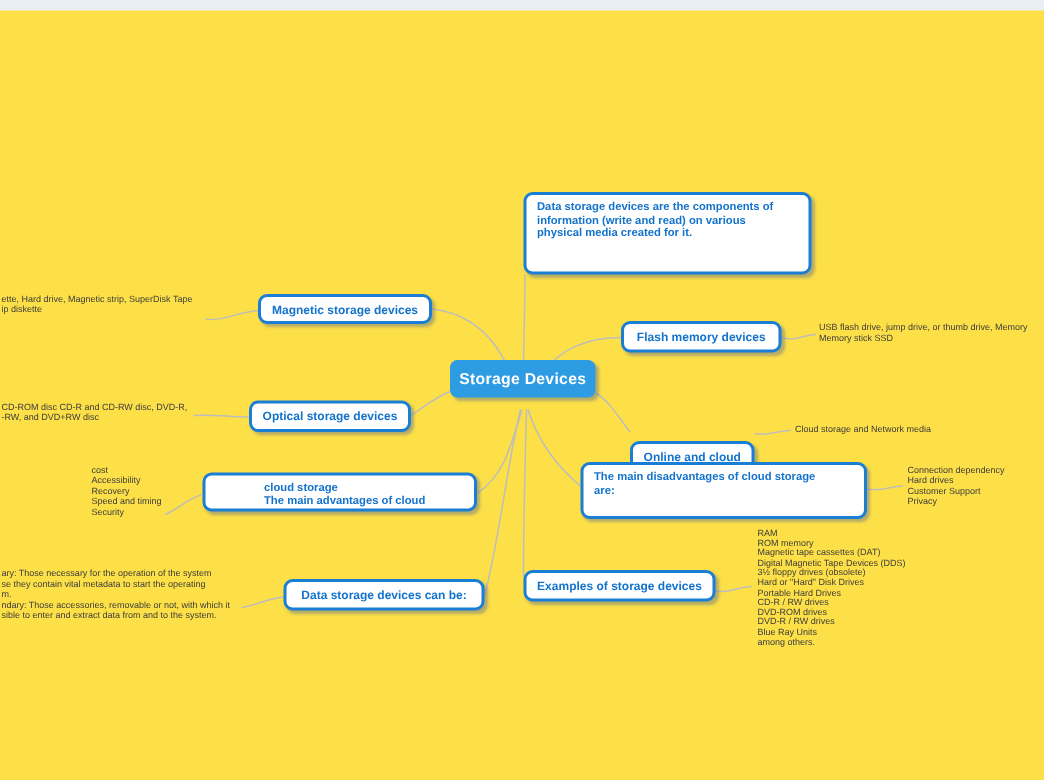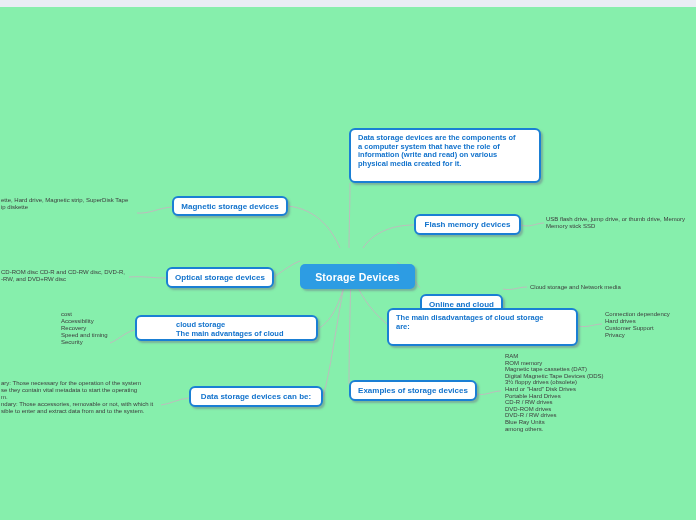--- a/index.html
+++ b/index.html
@@ -1,18 +1,18 @@
 <!DOCTYPE html>
 <html><head>
 <meta charset="utf-8">
 <style>
   html,body { margin:0; padding:0; background:#f7f9fc; }
   .stage {
     position:relative; width:696px; height:520px; overflow:hidden;
-    background:#86efac; font-family:"Liberation Sans", sans-serif;
+    background:#fde047; font-family:"Liberation Sans", sans-serif;
   }
   .topstrip { position:absolute; left:0; top:0; width:696px; height:7px; background:#e9edf4; }
   svg.wires { position:absolute; left:0; top:0; z-index:0; }
   svg.wires path { fill:none; stroke:#bdbdbd; stroke-width:1; }
 
   .node {
     position:absolute; z-index:2; box-sizing:border-box;
     background:#ffffff; border:2px solid #1a7fd4; border-radius:6px;
     color:#1373cc; font-weight:bold; font-size:8px;
     display:flex; align-items:center; justify-content:center; 
@@ -32,21 +32,21 @@
     box-shadow:2px 2px 2px rgba(110,120,135,.5);
   }
   .tiny {
     position:absolute; z-index:1; color:#3c3c3c; font-size:6px;
     line-height:7px; white-space:nowrap;
   }
   .tiny.small-lh { line-height:6.6px; }
 
   
   .n-def      { left:349px; top:128px; width:192px; height:55px; }
-  .n-root     { left:300px; top:264px; width:115px;  height:25px; }
+  .n-root     { left:300px; top:240px; width:97px;  height:25px; }
   .n-magnetic { left:172px; top:196px; width:116px; height:20px; }
   .n-flash    { left:414px; top:214px; width:107px; height:21px; }
   .n-optical  { left:166px; top:267px; width:108px; height:21px; }
   .n-online   { left:420px; top:294px; width:83px;  height:21px; }
   .n-adv      { left:135px; top:315px; width:183px; height:26px;padding-left:39px; }
   .n-dis      { left:387px; top:308px; width:191px; height:38px; }
   .n-types    { left:189px; top:386px; width:134px; height:21px; }
   .n-examples { left:349px; top:380px; width:128px; height:21px; }
 
   .t-magnetic { left:1px;   top:197px; }
@@ -79,21 +79,20 @@
     <path d="M352,273 C358,292 370,310 387,324"></path>
     <path d="M578,326 C588,328 594,324 602,324"></path>
     <path d="M347,273 C338,310 332,365 323,397"></path>
     <path d="M189,398 C178,399 170,404 161,405"></path>
     <path d="M351,273 C350,310 349,355 349,384"></path>
     <path d="M477,394 C486,396 492,391 501,391"></path>
   </svg>
 
   <div class="box n-def">
       <div>Data storage devices are the components of</div>
-      <div>a computer system that have the role of</div>
       <div>information (write and read) on various</div>
       <div>physical media created for it.</div>
     </div>
 
   <div class="root n-root">Storage Devices</div>
 
   <div class="node n-magnetic">Magnetic storage devices</div>
   <div class="tiny t-magnetic">
       <div>ette, Hard drive, Magnetic strip, SuperDisk Tape</div>
       <div>ip diskette</div>

